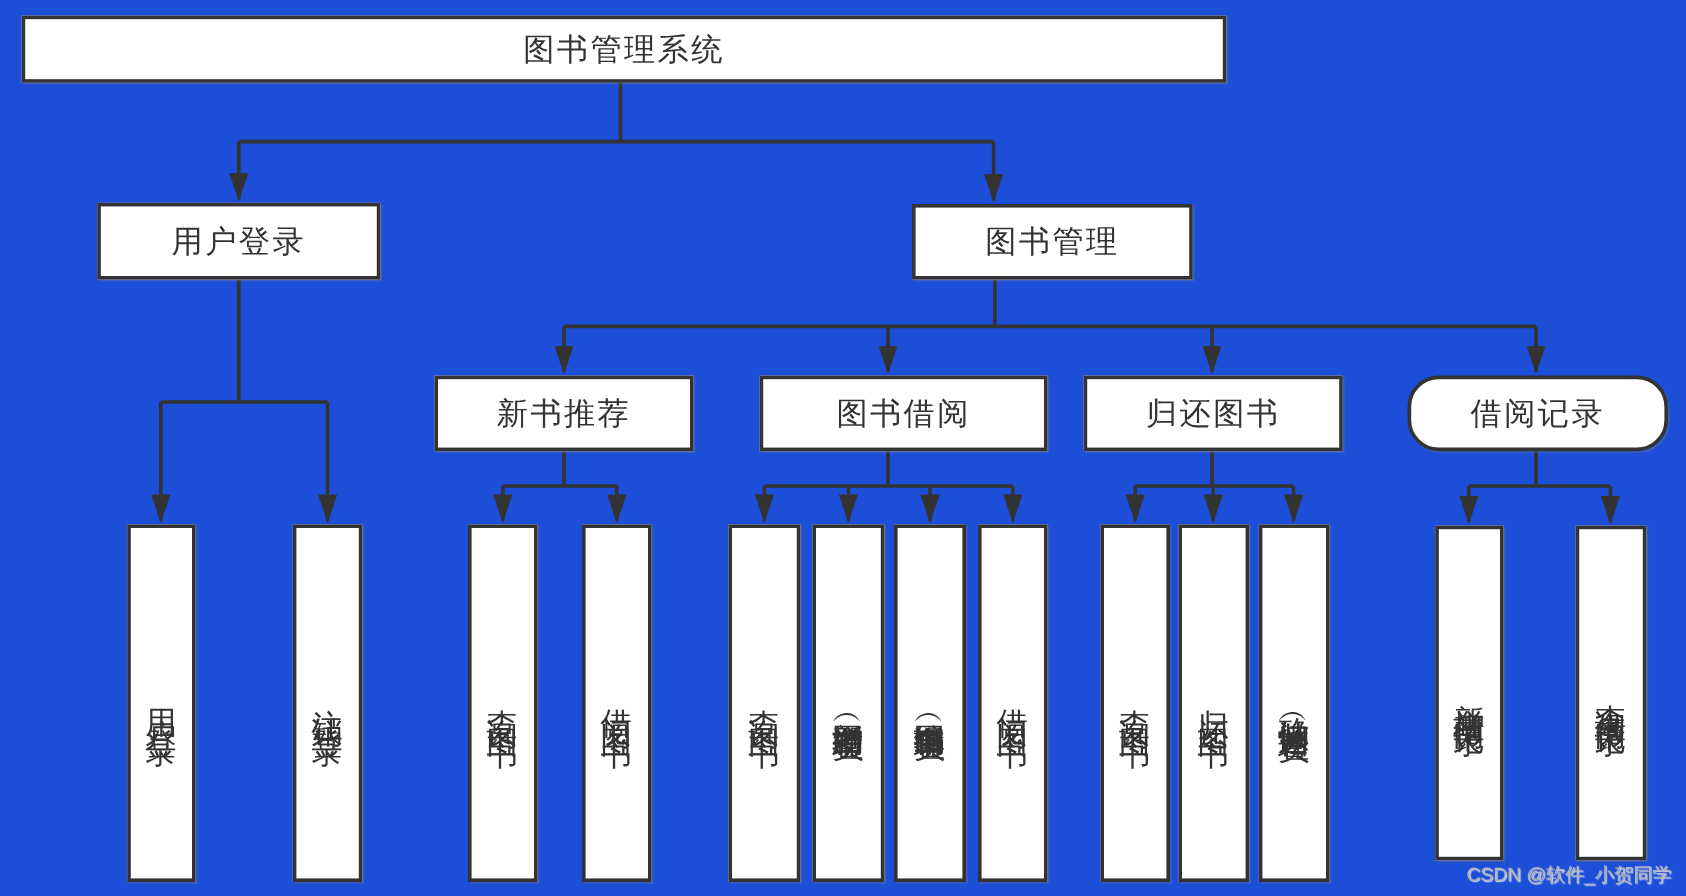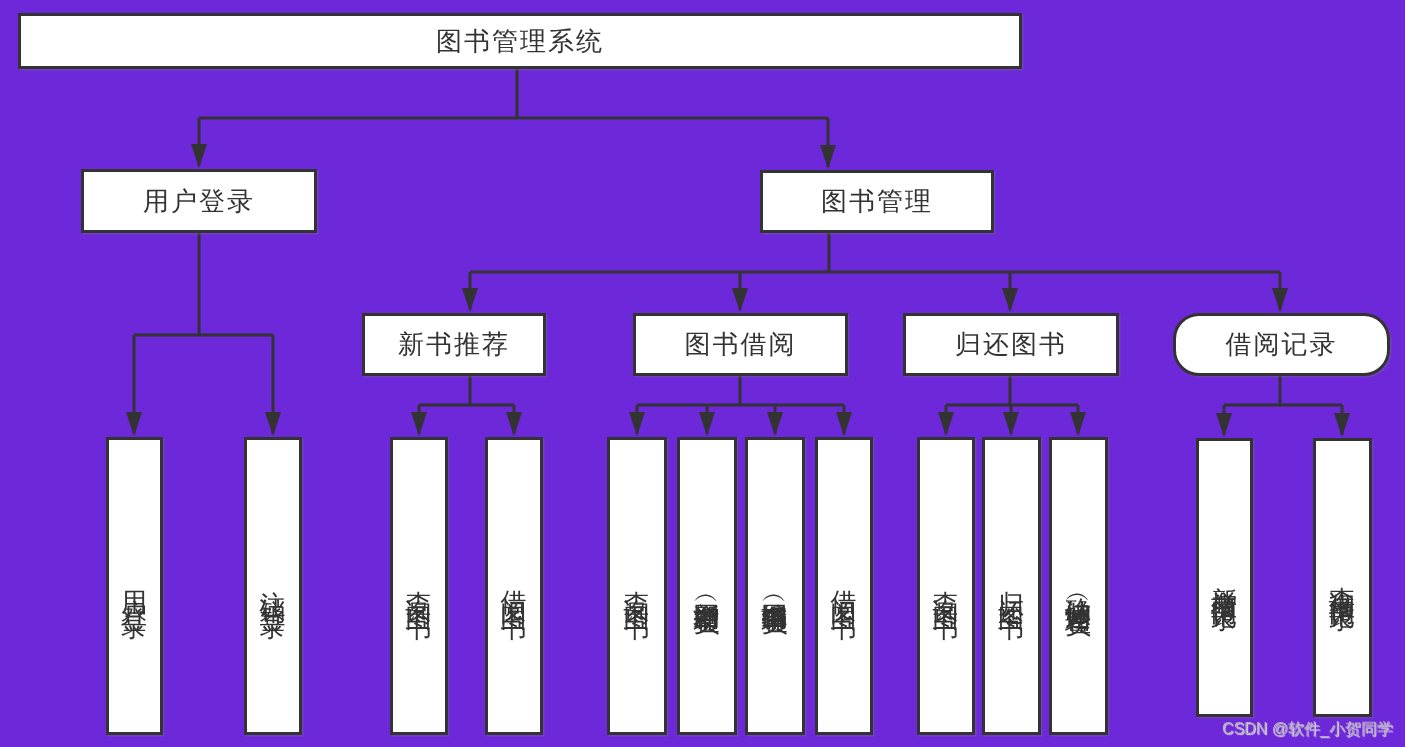--- a/index.html
+++ b/index.html
@@ -1,19 +1,19 @@
 <!DOCTYPE html>
 <html><head>
 <meta charset="utf-8">
 <style>
   html,body{margin:0;padding:0;background:#ffffff;}
   #canvas{
     position:relative;
     width:1405px;height:747px;
-    background:#6d28d9;
+    background:#1d4ed8;
     font-family:"Liberation Sans","DejaVu Sans",sans-serif;
     overflow:hidden;
     text-align:right;
   }
   #connectors{position:absolute;left:0;top:0;z-index:1;}
   .box{
     position:absolute;
     background:#ffffff;
     border:3px solid #333333;
     box-sizing:border-box;
@@ -103,24 +103,24 @@
     <span class="hlabel">图书管理系统</span>
   </div>
 
   <div class="box" style="left:81px;top:169px;width:236px;height:64px;">
     <span class="hlabel">用户登录</span>
   </div>
   <div class="box" style="left:712px;top:170px;width:234px;height:63px;margin-left:48px;">
     <span class="hlabel">图书管理</span>
   </div>
 
-  <div class="box" style="left:362px;top:313px;width:184px;height:63px;">
+  <div class="box" style="left:362px;top:313px;width:216px;height:63px;">
     <span class="hlabel">新书推荐</span>
   </div>
-  <div class="box" style="left:633px;top:313px;width:215px;height:63px;">
+  <div class="box" style="left:633px;top:313px;width:240px;height:63px;">
     <span class="hlabel">图书借阅</span>
   </div>
   <div class="box" style="left:903px;top:313px;width:216px;height:63px;">
     <span class="hlabel">归还图书</span>
   </div>
   <div class="box" style="left:1173px;top:313px;width:217px;height:63px;border-radius:26px;">
     <span class="hlabel">借阅记录</span>
   </div>
 
   <div class="box vbox ls4" style="left:106px;top:437px;width:57px;height:298px;">

